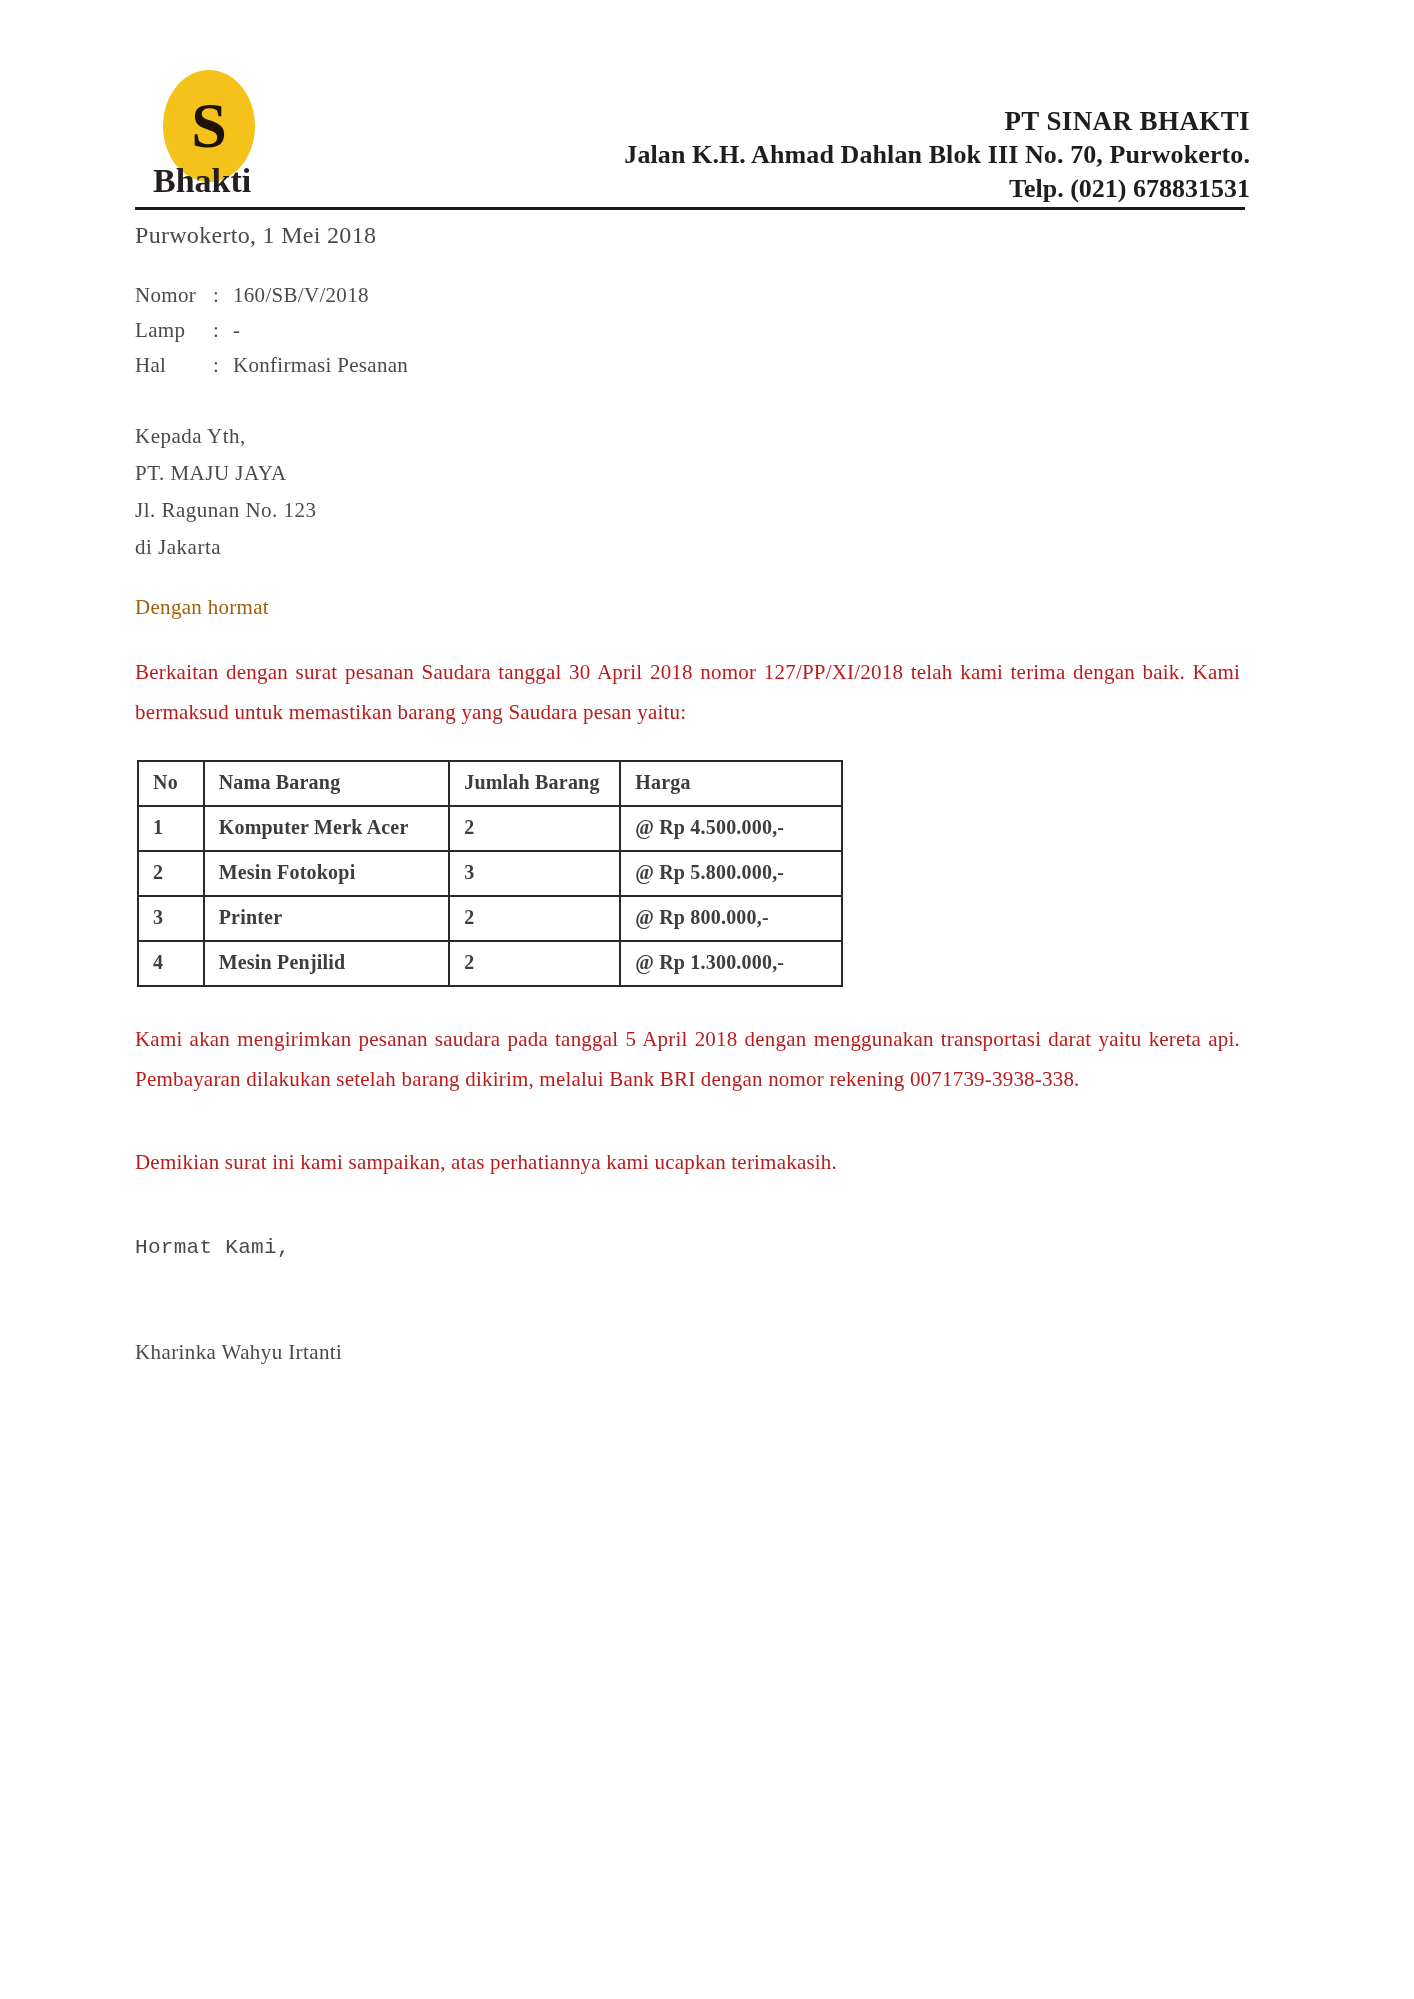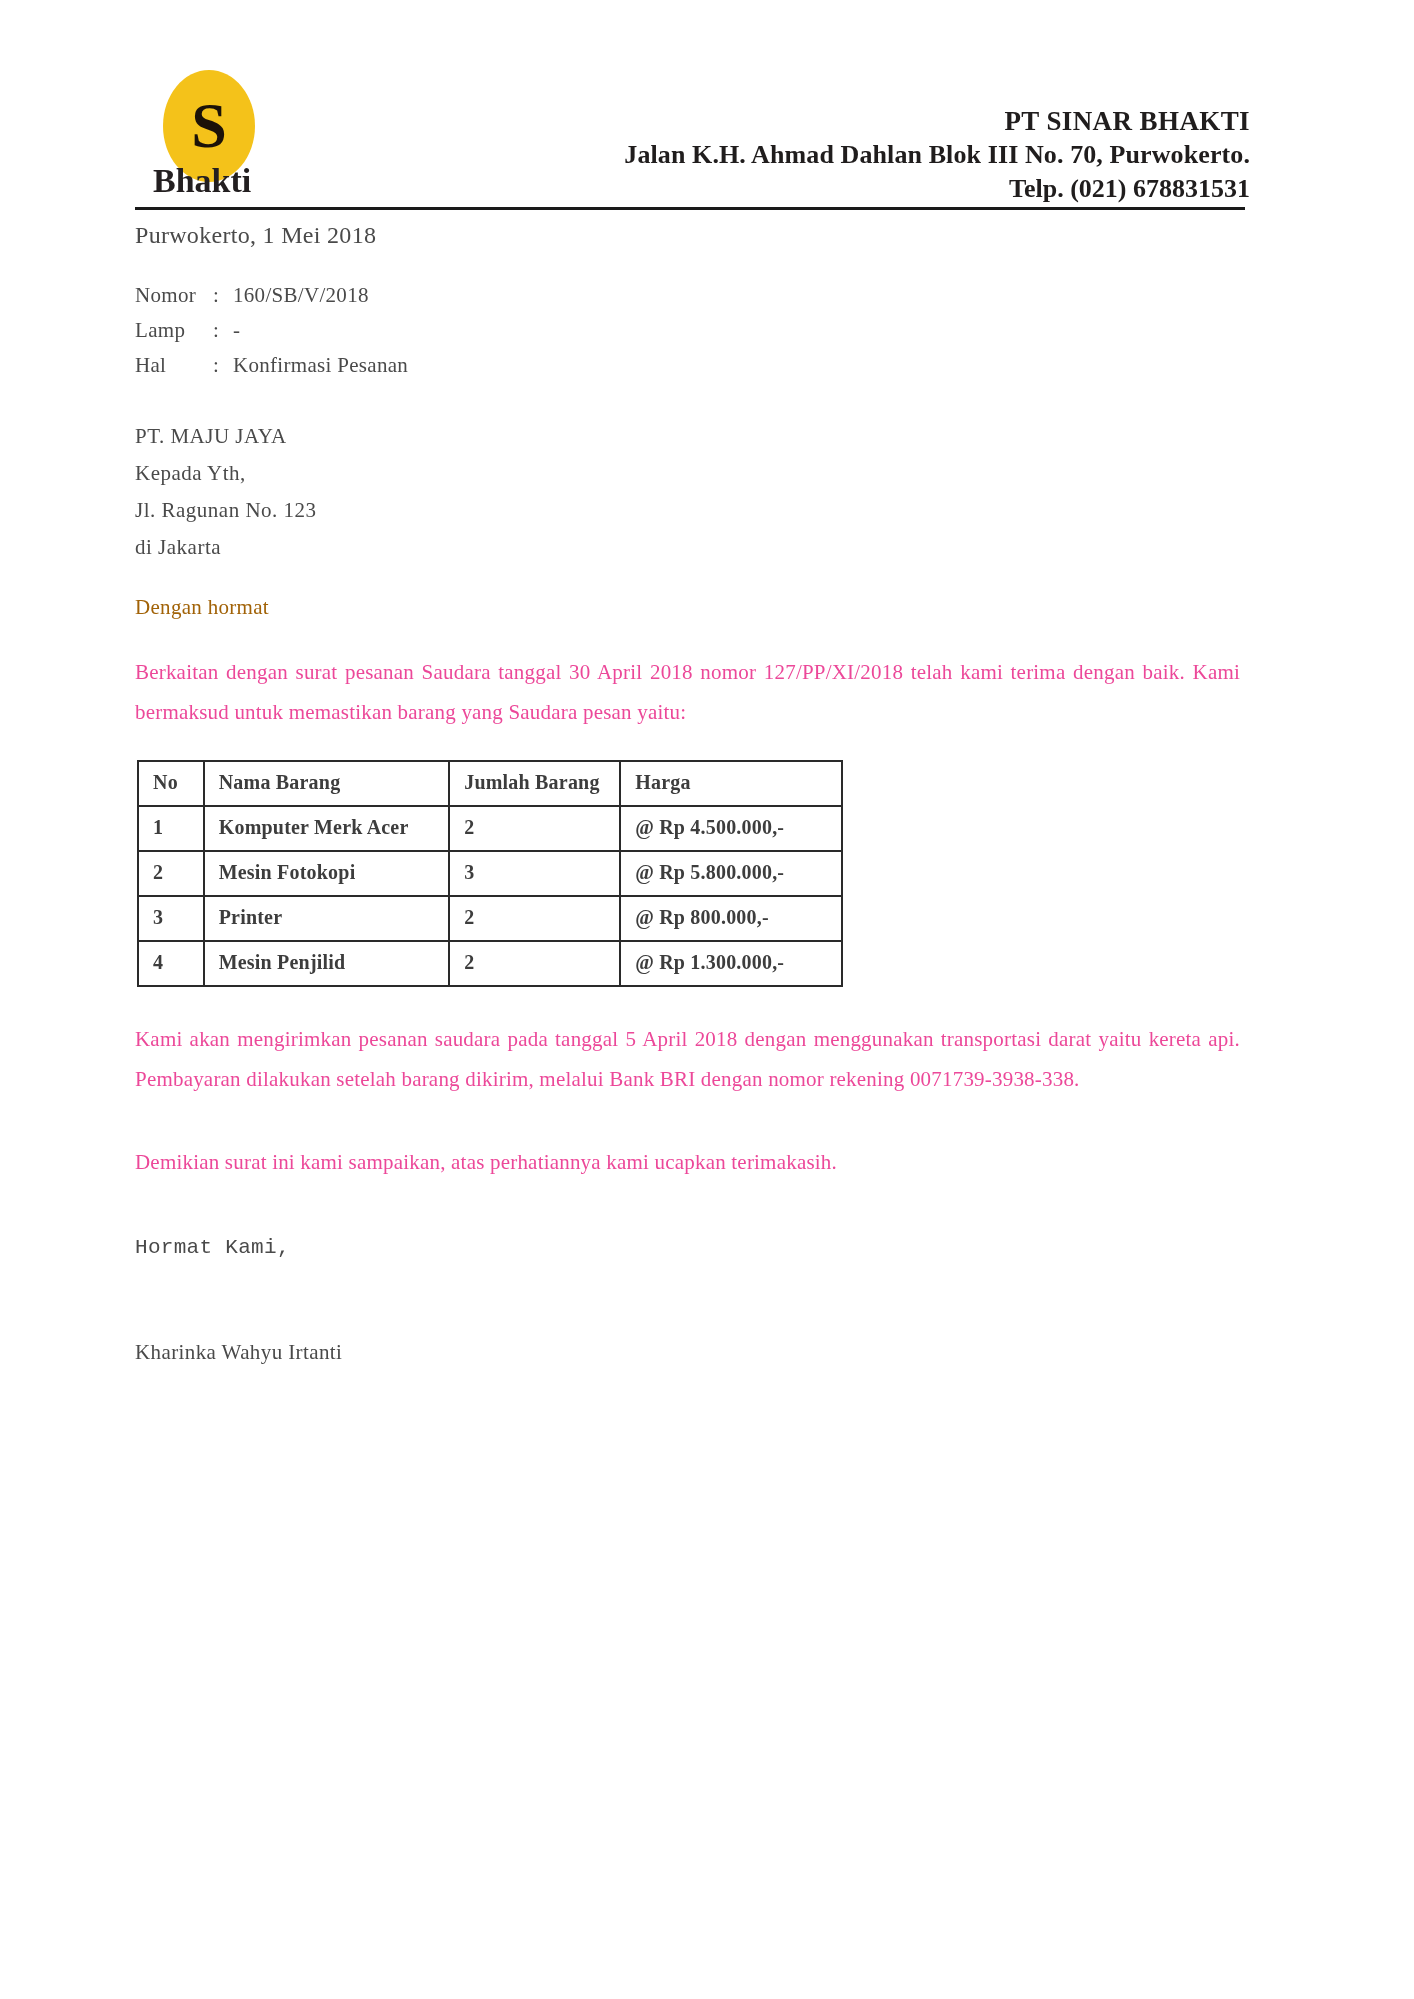--- a/index.html
+++ b/index.html
@@ -169,21 +169,21 @@
   }
 
   .para {
     position: absolute;
     left: 0px;
     width: 1105px;
     text-align: justify;
     font-size: 21px;
     line-height: 40px;
     letter-spacing: 0.2px;
-    color: #ec4899;
+    color: #b91c1c;
   }
   .para-1 { top: 430px; }
   .para-2 { top: 797px; }
   .para-3 { top: 920px; }
 
   
   .order-table {
     position: absolute;
     left: 2px;
     top: 538px;
@@ -262,22 +262,22 @@
         <span class="meta-val">-</span>
       </div>
       <div class="meta-row">
         <span class="meta-key">Hal</span>
         <span class="meta-sep">:</span>
         <span class="meta-val">Konfirmasi  Pesanan</span>
       </div>
     </div>
 
     <div class="recipient">
+      <div class="recipient-line">Kepada Yth,</div>
       <div class="recipient-line">PT. MAJU JAYA</div>
-      <div class="recipient-line">Kepada Yth,</div>
       <div class="recipient-line">Jl. Ragunan No. 123</div>
       <div class="recipient-line">di Jakarta</div>
     </div>
 
     <div class="salutation">Dengan hormat</div>
 
     <div class="para para-1">Berkaitan dengan surat pesanan Saudara tanggal 30 April 2018 nomor 127/PP/XI/2018 telah kami terima dengan baik. Kami bermaksud untuk memastikan barang yang Saudara pesan yaitu:</div>
 
     <table class="order-table">
       <thead>

